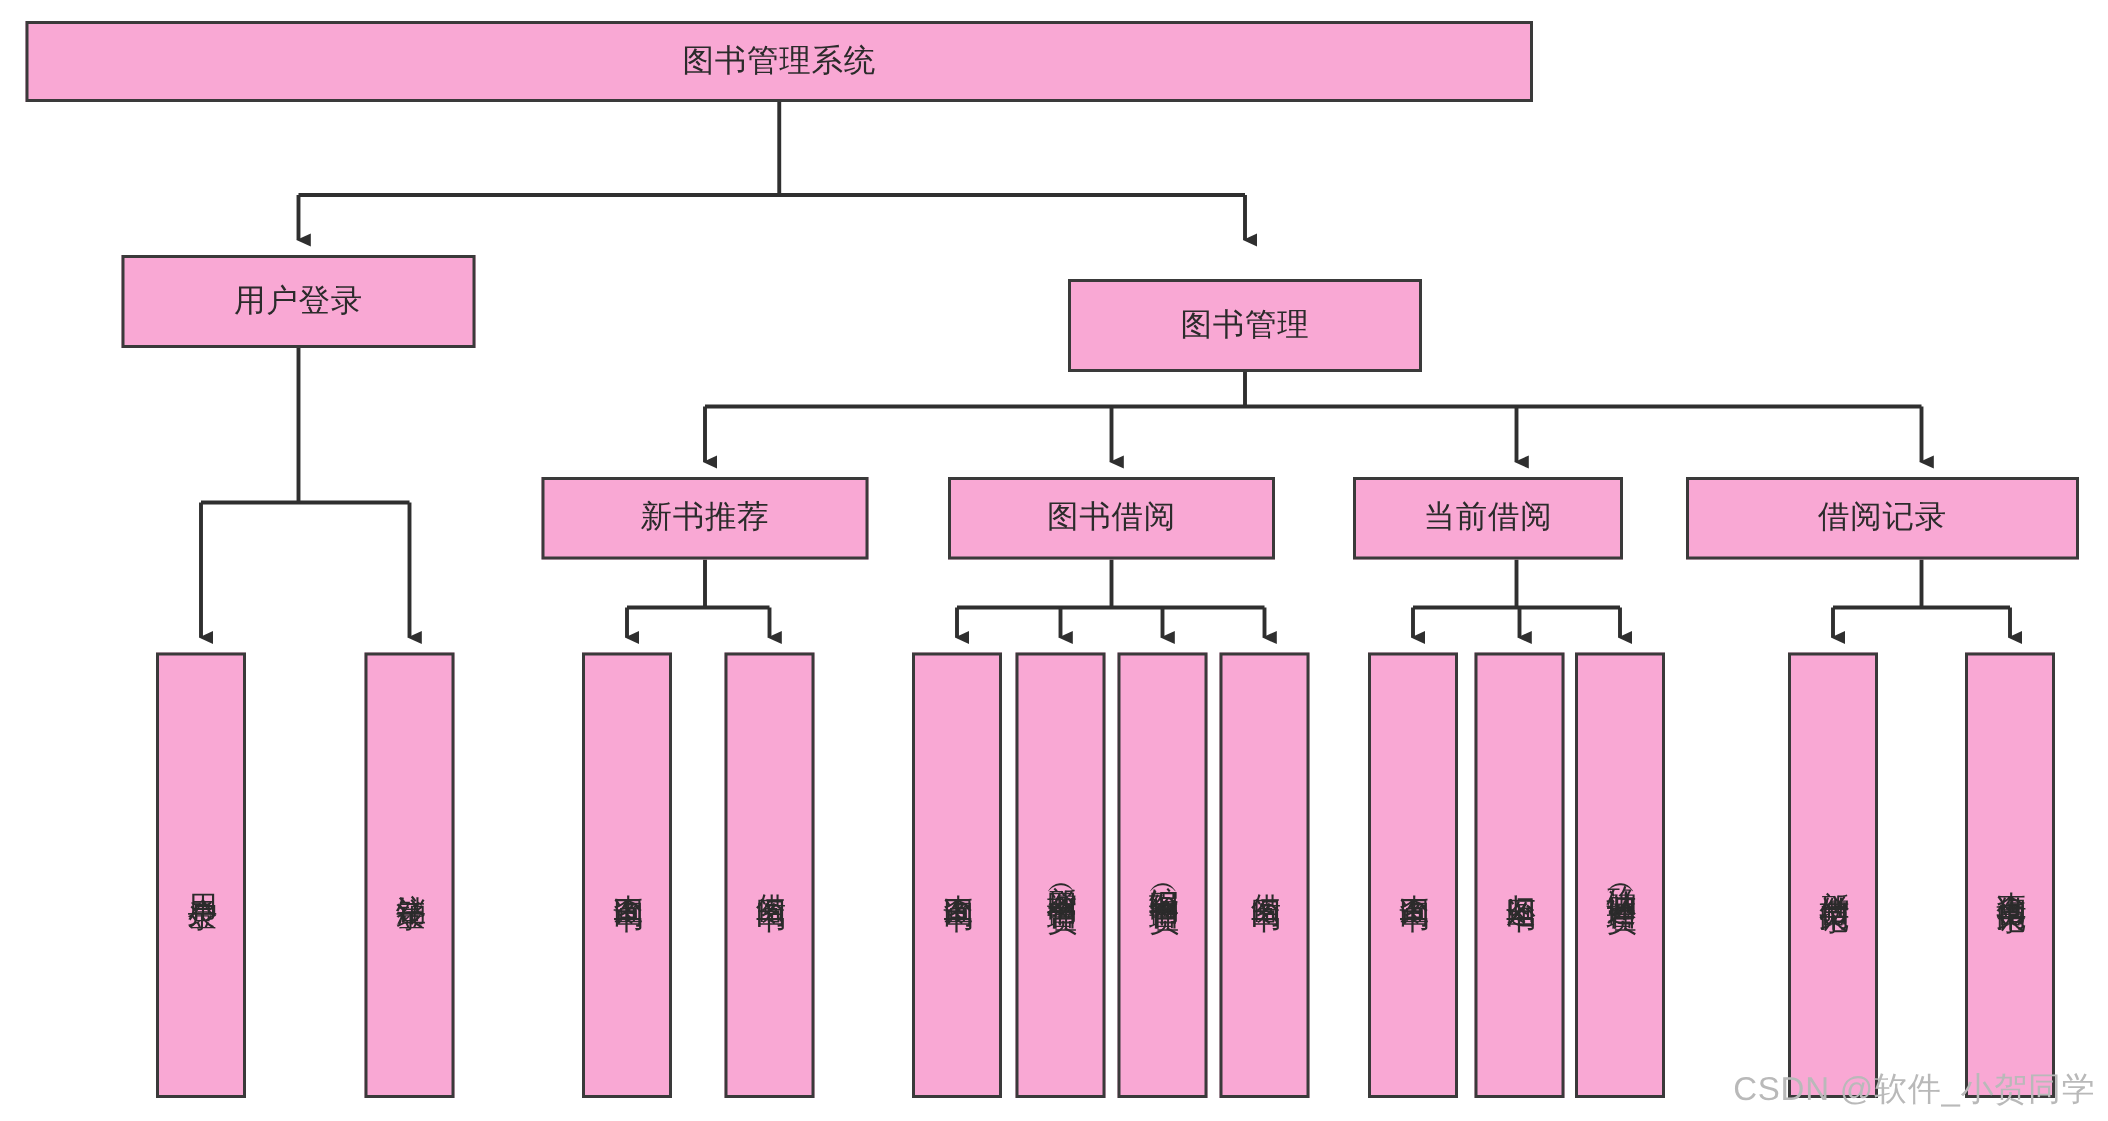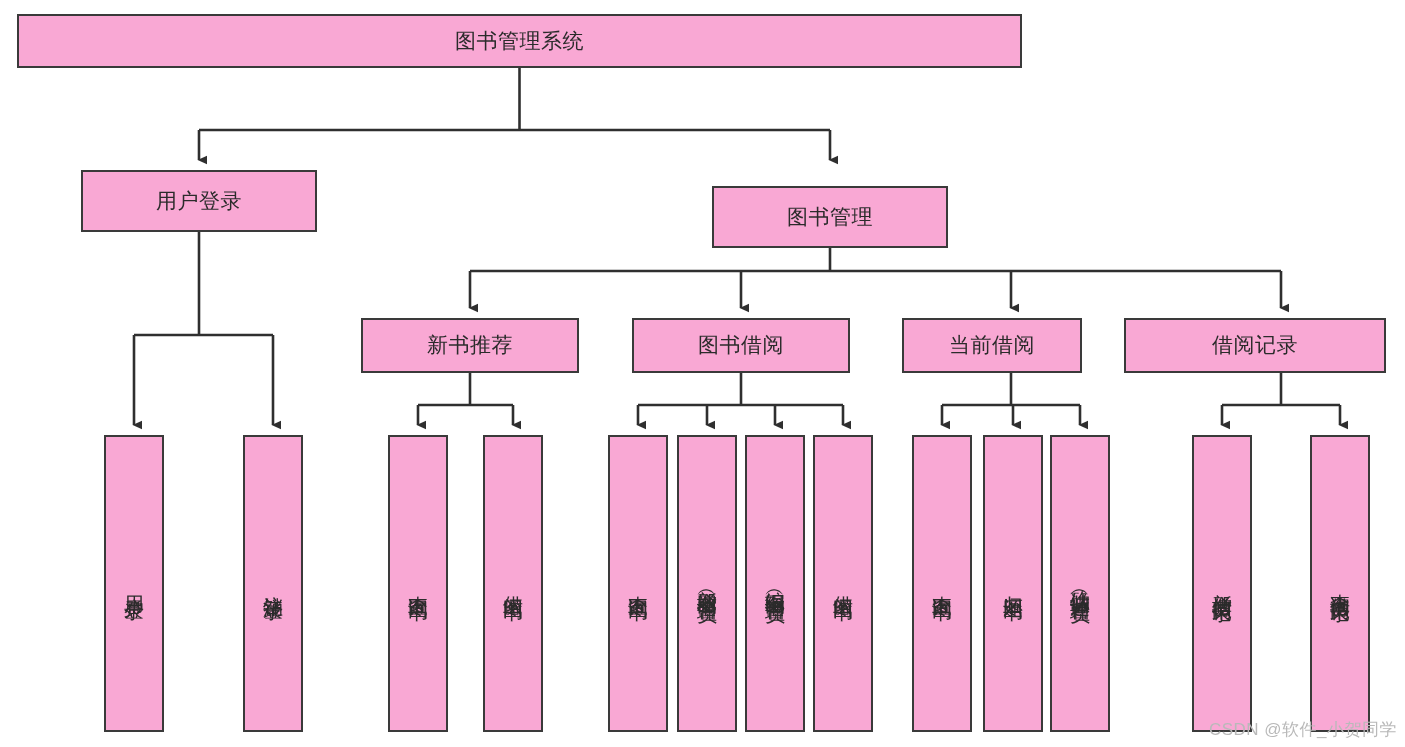--- a/index.html
+++ b/index.html
@@ -50,21 +50,21 @@
     font-size: 20px;
     line-height: 1.05;
     letter-spacing: 2px;
     white-space: normal;
     max-height: 100%;
   }
   .watermark {
     position: absolute;
     right: 8px;
     bottom: 6px;
-    font-size: 17px;
+    font-size: 22px;
     color: #b9b9b9;
     letter-spacing: 0.5px;
     z-index: 5;
     white-space: nowrap;
   }
 </style>
 </head>
 <body>
 
 <div id="canvas">

